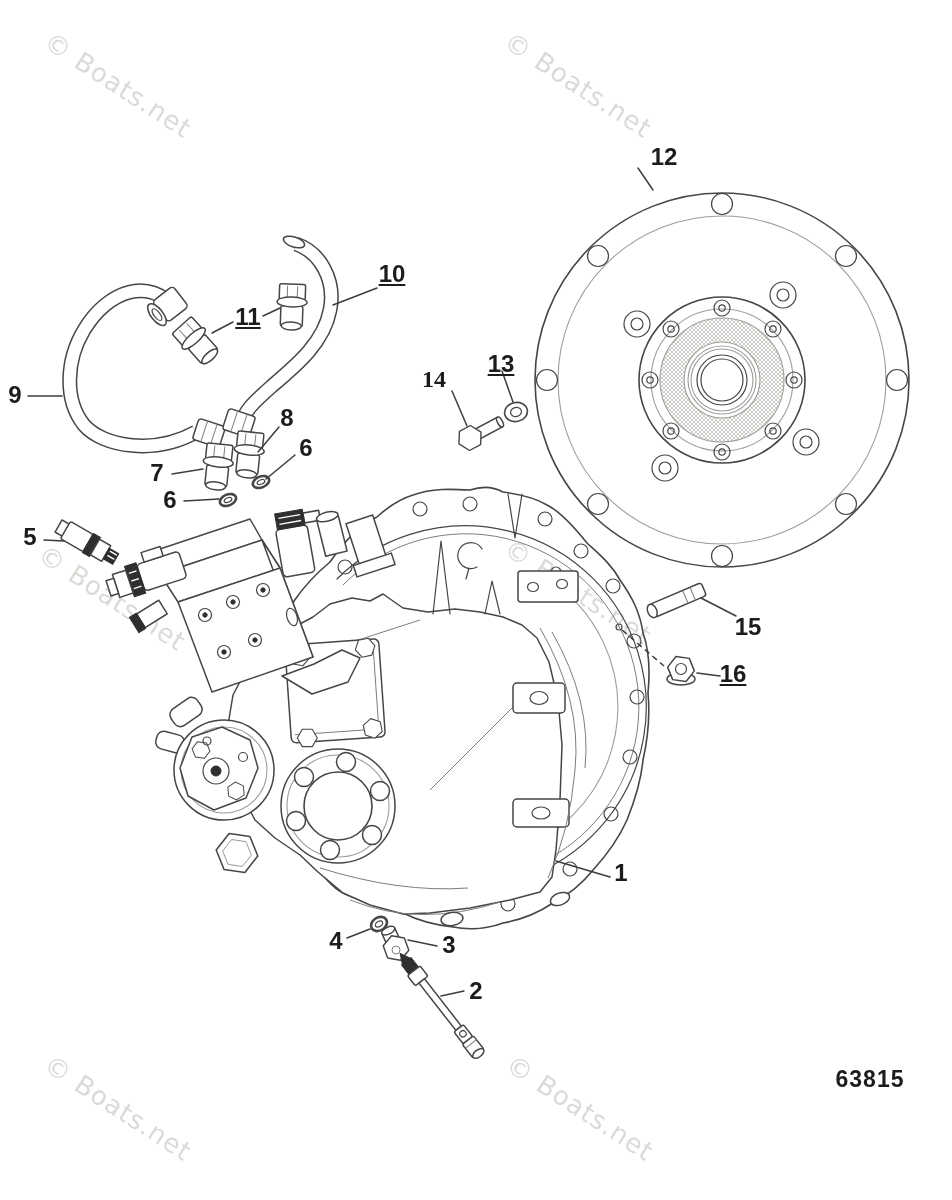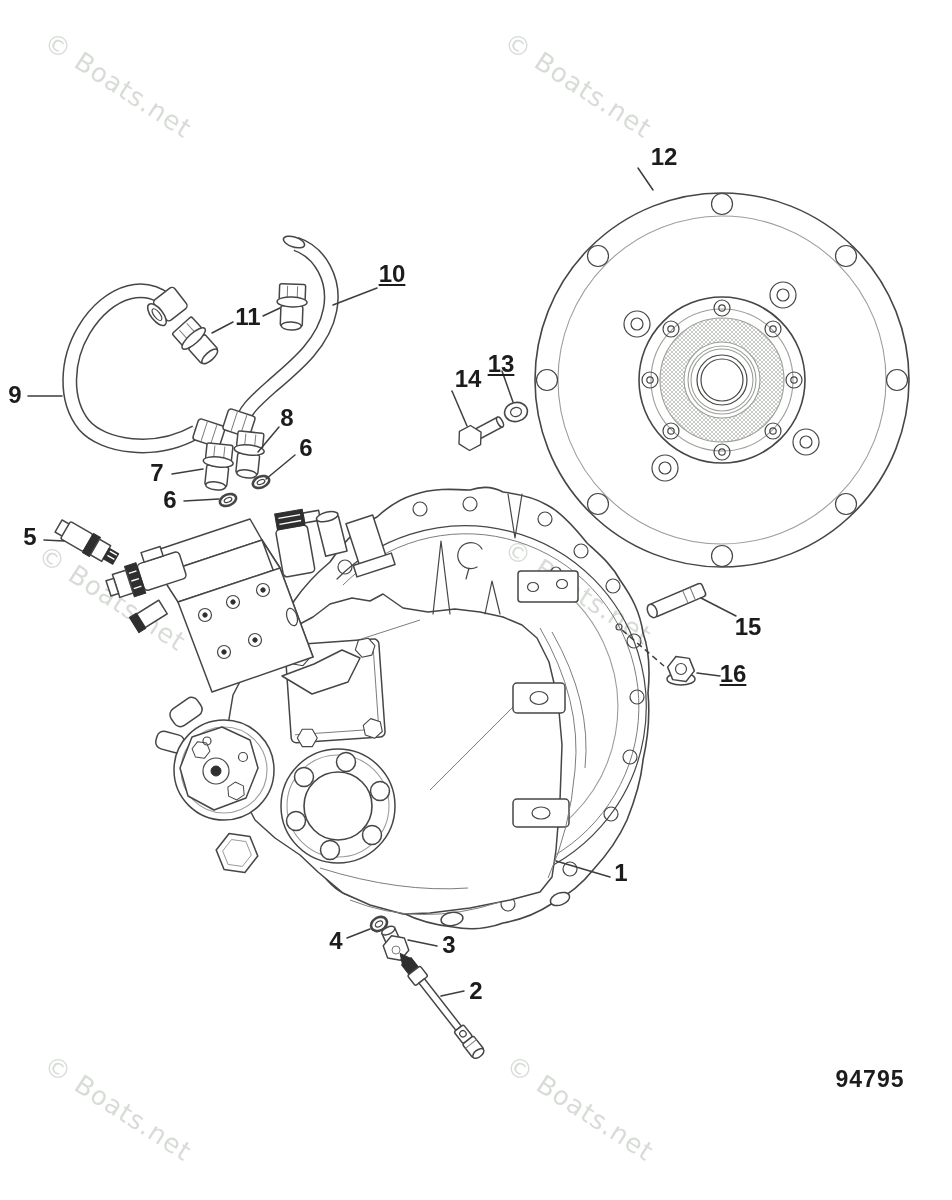--- a/index.html
+++ b/index.html
@@ -387,22 +387,22 @@
       <div class="callout" style="left: 476px; top: 991px;">2</div>
       <div class="callout" style="left: 449px; top: 945px;">3</div>
       <div class="callout" style="left: 336px; top: 941px;">4</div>
       <div class="callout" style="left: 30px; top: 537px;">5</div>
       <div class="callout" style="left: 170px; top: 500px;">6</div>
       <div class="callout" style="left: 306px; top: 448px;">6</div>
       <div class="callout" style="left: 157px; top: 473px;">7</div>
       <div class="callout" style="left: 287px; top: 418px;">8</div>
       <div class="callout" style="left: 15px; top: 395px;">9</div>
       <div class="callout" style="left: 392px; top: 274px; text-decoration: underline;">10</div>
-      <div class="callout" style="left: 248px; top: 317px;">11</div>
+      <div class="callout" style="left: 248px; top: 317px; text-decoration: underline;">11</div>
       <div class="callout" style="left: 632px; top: 157px; margin-left: 32px;">12</div>
       <div class="callout" style="left: 501px; top: 364px; text-decoration: underline;">13</div>
-      <div class="callout" style="left: 468px; top: 379px;">14</div>
+      <div class="callout" style="left: 434px; top: 379px; font-family: Liberation Serif, serif;">14</div>
       <div class="callout" style="left: 748px; top: 614px; margin-top: 13px;">15</div>
       <div class="callout" style="left: 733px; top: 674px; text-decoration: underline;">16</div>
     </div>
 
-  <div class="drawing-number">94795</div>
+  <div class="drawing-number">63815</div>
 </div>
 
 </body></html>

